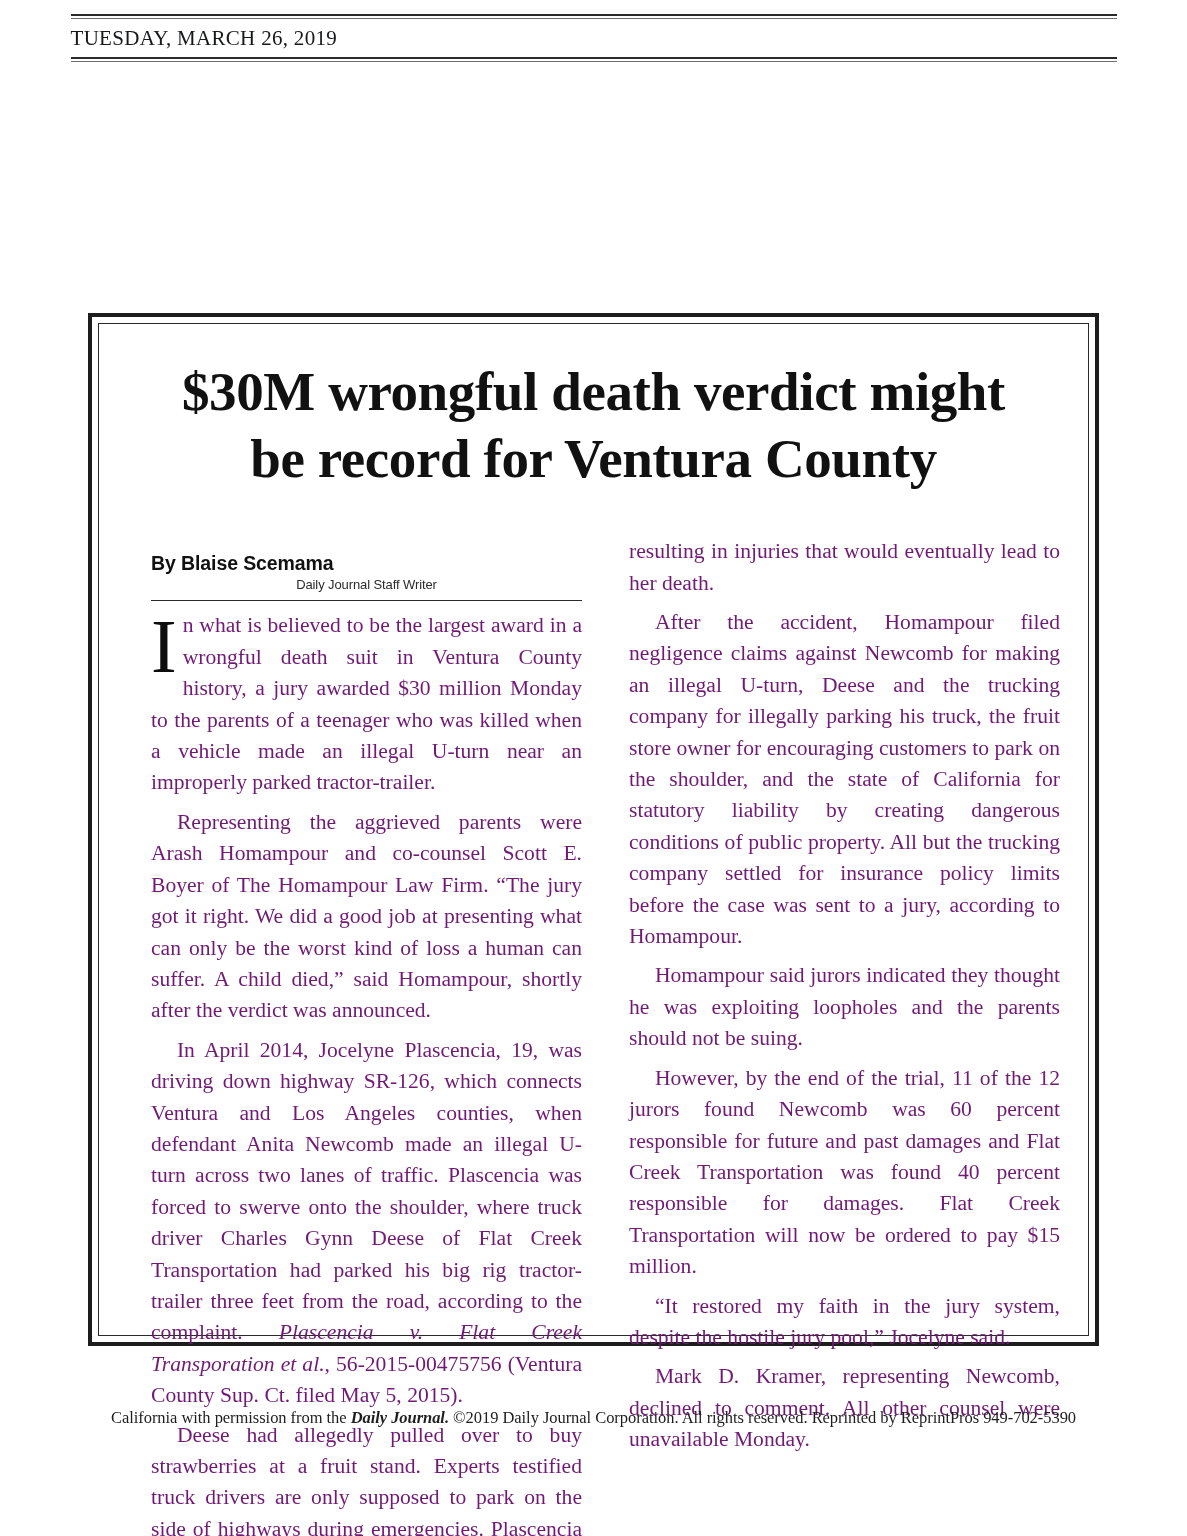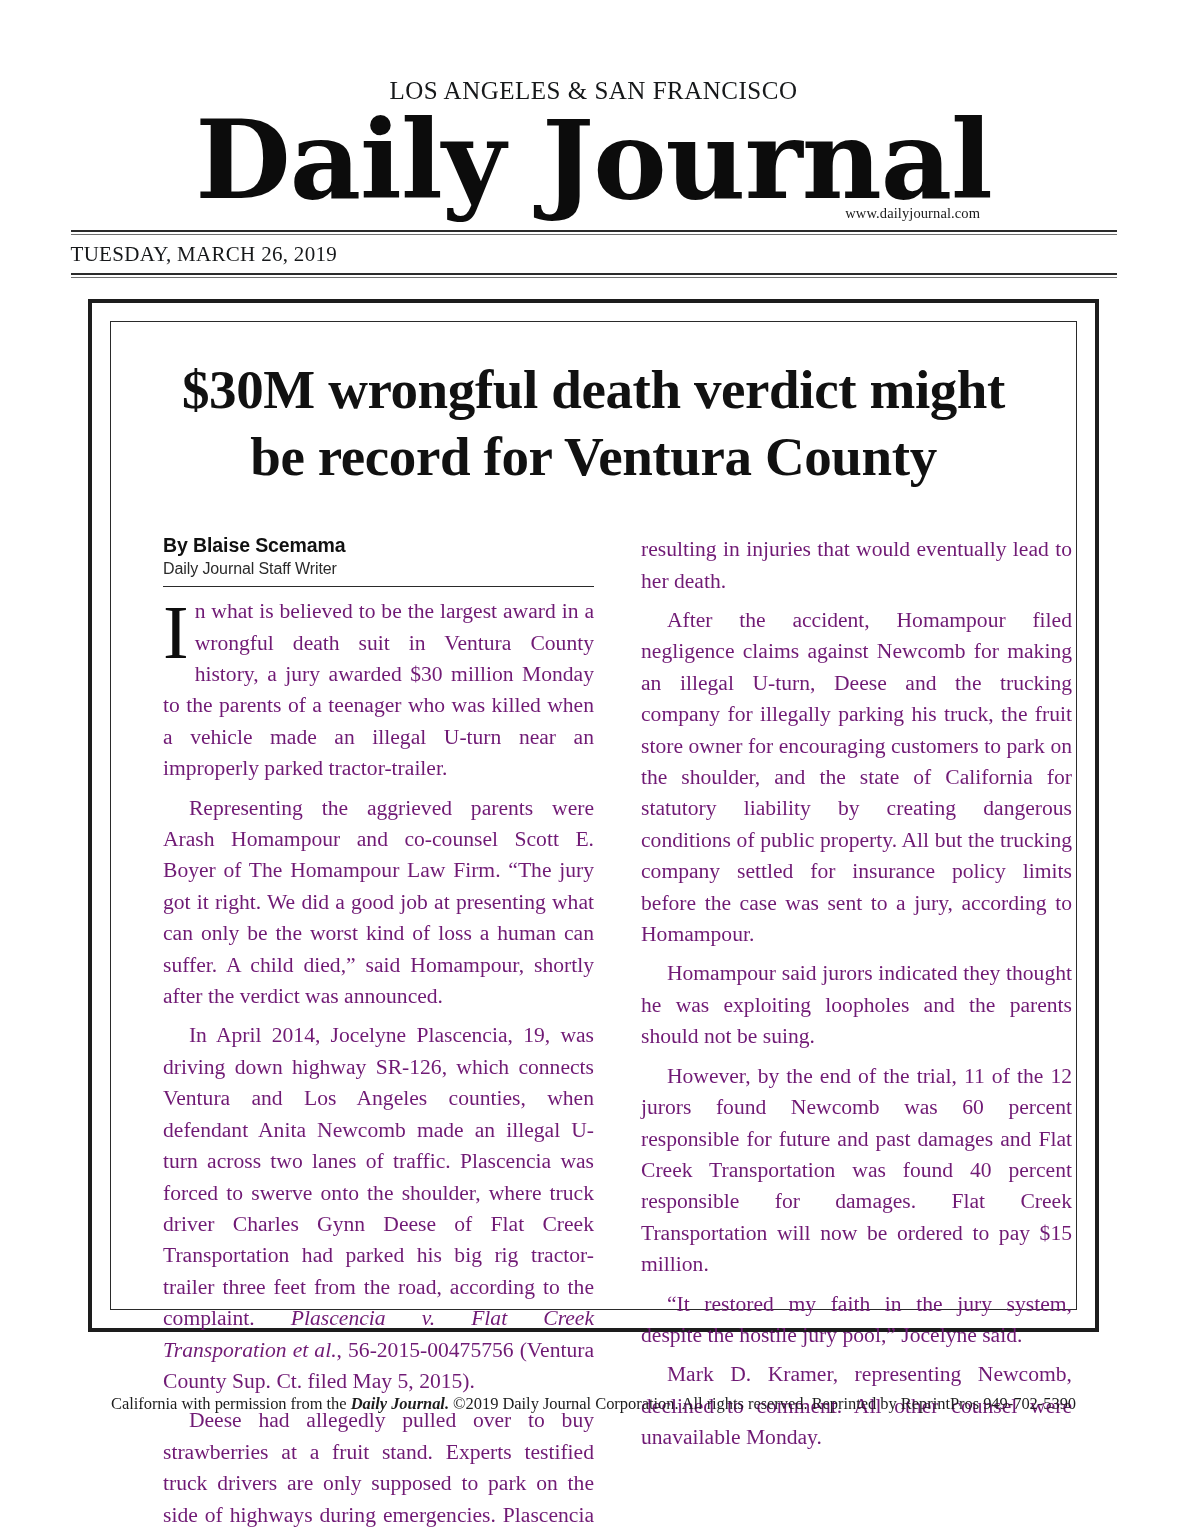--- a/index.html
+++ b/index.html
@@ -87,21 +87,21 @@
 
   
   .article-box {
     position: absolute;
     left: 88px;
     top: 299px;
     width: 1011px;
     height: 1033px;
     box-sizing: border-box;
     border: 4px solid #1d1d1d;
-    padding: 18px;
+    padding: 6px;
     background: #fff;
   }
   .article-inner {
     width: 100%;
     height: 100%;
     box-sizing: border-box;
     border: 1px solid #2a2a2a;
     padding: 26px 52px 0 52px;
     background: #fff;
   }
@@ -129,28 +129,30 @@
     flex: 0 0 431px;
   }
 
   .byline-name {
     font-family: "Liberation Sans", "DejaVu Sans", sans-serif;
     font-weight: 700;
     font-size: 19.5px;
     line-height: 1.18;
     color: #111;
     letter-spacing: -0.1px;
+    margin-top: 16px;
   }
   .byline-sub {
     font-family: "Liberation Sans", "DejaVu Sans", sans-serif;
-    font-size: 16px;
+    font-size: 13px;
     line-height: 1.25;
     color: #2a2a2a;
     padding-top: 2px;
     letter-spacing: -0.1px;
+    text-align: center;
   }
   .byline-rule {
     border-top: 1.5px solid #2a2a2a;
     margin: 7px 0 9px 0;
   }
 
   p.body {
     font-family: "Liberation Serif", "DejaVu Serif", serif;
     font-size: 21.6px;
     line-height: 1.455;
@@ -189,27 +191,20 @@
     color: #1d1d1d;
     letter-spacing: -0.05px;
   }
   .footer b { font-weight: 700; font-style: italic; }
 </style>
 </head>
 <body>
 
 <div class="page">
 
-  <div class="masthead">
-    <div class="kicker">LOS ANGELES &amp; SAN FRANCISCO</div>
-    <div class="nameplate-wrap">
-      <div class="nameplate">Daily Journal</div>
-      <div class="dj-url">www.dailyjournal.com</div>
-    </div>
-  </div>
 
   <div class="rule-double rule-top"></div>
   <div class="dateline">TUESDAY, MARCH 26, 2019</div>
   <div class="rule-double rule-bottom"></div>
 
   <div class="article-box">
     <div class="article-inner">
 
       <h1 class="headline">$30M wrongful death verdict might be record for Ventura County</h1>
 

